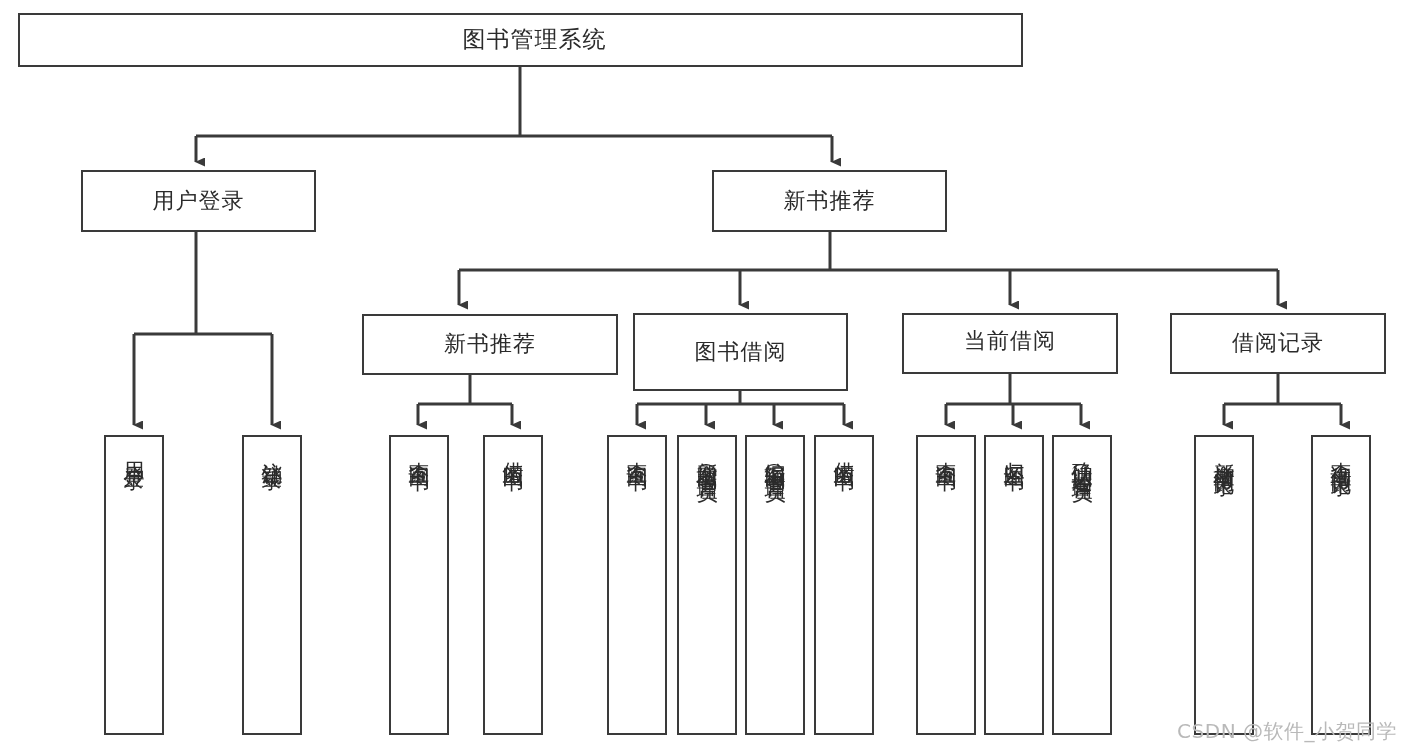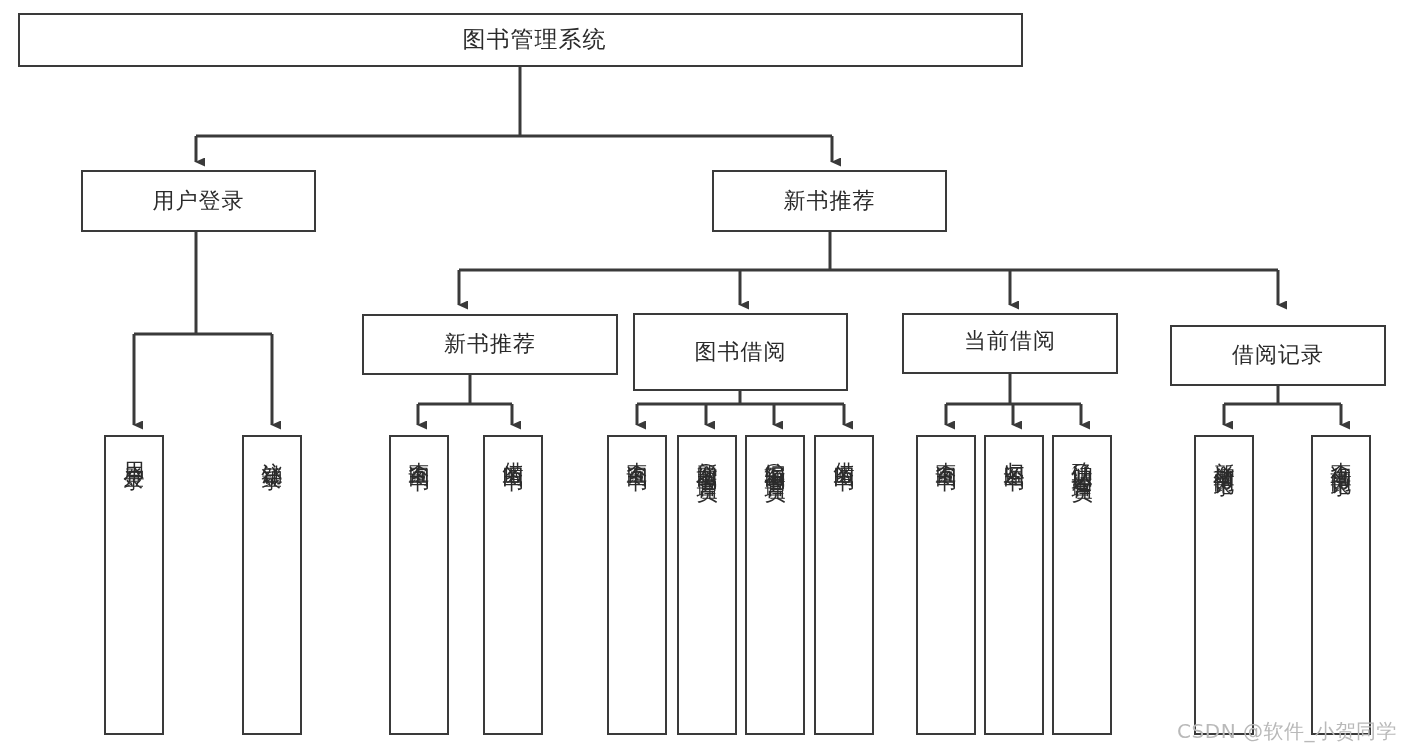--- a/index.html
+++ b/index.html
@@ -144,21 +144,21 @@
   </div>
 
   <div class="node node-h" style="left:633px; top:313px; width:215px; height:78px;">
     <span>图书借阅</span>
   </div>
 
   <div class="node node-h" style="left:902px; top:313px; width:216px; height:61px;font-family:Liberation Mono, monospace;">
     <span>当前借阅</span>
   </div>
 
-  <div class="node node-h" style="left:1170px; top:313px; width:216px; height:61px;margin-top:12px;">
+  <div class="node node-h" style="left:1170px; top:313px; width:216px; height:61px;">
     <span>借阅记录</span>
   </div>
 
   <div class="node node-v" style="left:104px; top:435px; width:60px; height:300px;">
     <span class="vtext">用户登录</span>
   </div>
 
   <div class="node node-v" style="left:242px; top:435px; width:60px; height:300px;">
     <span class="vtext">注销登录</span>
   </div>

